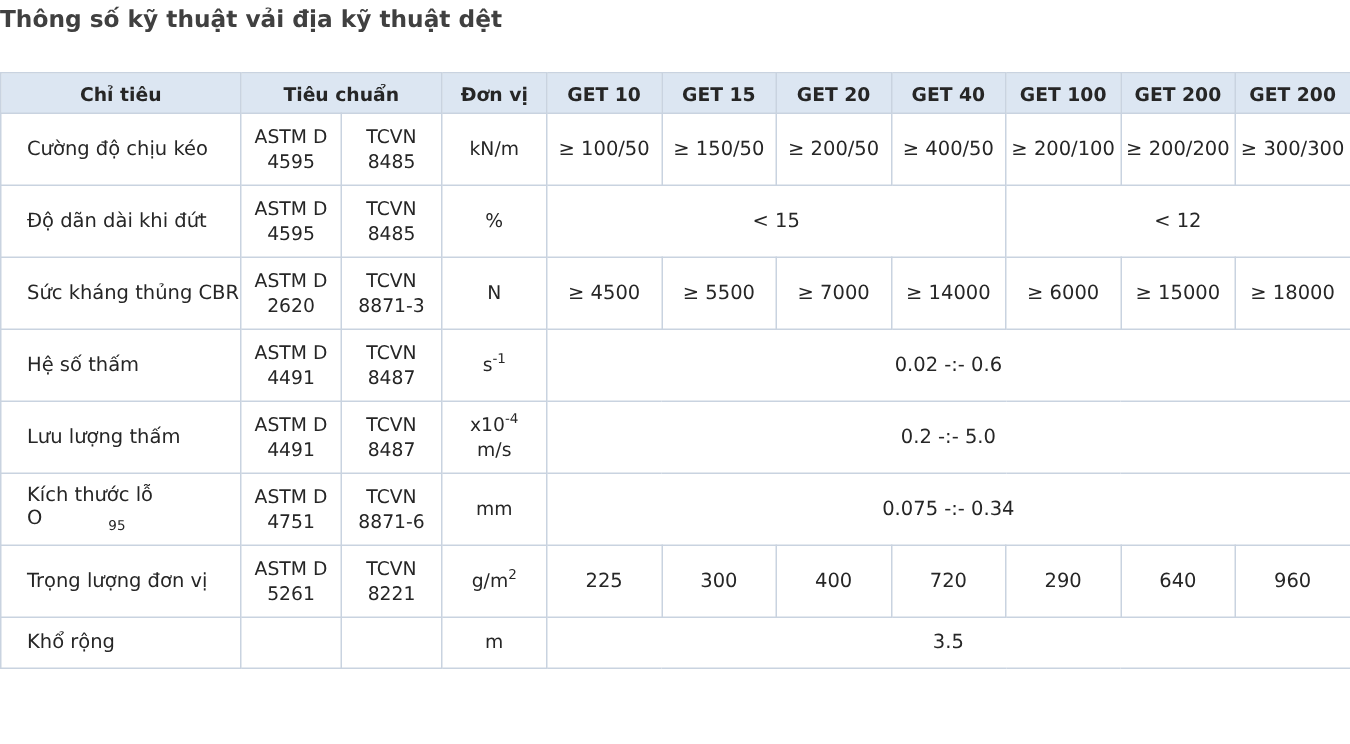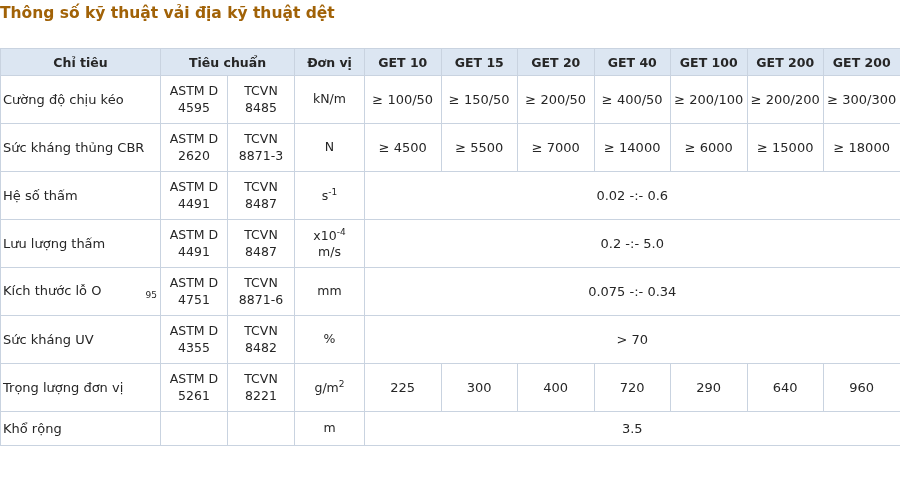--- a/index.html
+++ b/index.html
@@ -13,21 +13,21 @@
     position: relative;
     width: 900px; height: 496px;
     background: #ffffff;
   }
   .title {
     position: absolute;
     left: 0px; top: 4px;
     width: 900px;
     font-size: 15.5px;
     font-weight: bold;
-    color: #a16207;
+    color: #404040;
     letter-spacing: 0px;
   }
   .table-wrap {
     position: absolute;
     left: 0px; top: 48px;
     width: 900px;
   }
   table.spec {
     border-collapse: collapse;
     width: 900px;
@@ -57,21 +57,21 @@
     border-bottom: 1px solid #b9c7da;
   }
   thead th.hdr-indicator { padding-left: 0; }
   thead th.hdr-standard { }
   tbody td {
     height: 48px;
     text-align: center;
   }
   tbody td.indicator {
     text-align: left;
-    padding-left: 2px;
+    padding-left: 17px;
     font-size: 13px;
   }
   tbody td.std {
     font-size: 12.5px;
     line-height: 1.35;
   }
   tbody td.unit {
     font-size: 12.5px;
     line-height: 1.3;
   }
@@ -127,20 +127,28 @@
           <td class="unit">kN/m</td>
           <td class="val">≥ 100/50</td>
           <td class="val">≥ 150/50</td>
           <td class="val">≥ 200/50</td>
           <td class="val">≥ 400/50</td>
           <td class="val">≥ 200/100</td>
           <td class="val">≥ 200/200</td>
           <td class="val">≥ 300/300</td>
         </tr>
 
+        <tr>
+          <td class="indicator">Độ dãn dài khi đứt</td>
+          <td class="std"><span>ASTM D</span><br><span>4595</span></td>
+          <td class="std"><span>TCVN</span><br><span>8485</span></td>
+          <td class="unit">%</td>
+          <td class="val" colspan="4">&lt; 15</td>
+          <td class="val" colspan="3">&lt; 12</td>
+        </tr>
 
         <tr>
           <td class="indicator">Sức kháng thủng CBR</td>
           <td class="std"><span>ASTM D</span><br><span>2620</span></td>
           <td class="std"><span>TCVN</span><br><span>8871-3</span></td>
           <td class="unit">N</td>
           <td class="val">≥ 4500</td>
           <td class="val">≥ 5500</td>
           <td class="val">≥ 7000</td>
           <td class="val">≥ 14000</td>
@@ -166,27 +174,20 @@
         </tr>
 
         <tr>
           <td class="indicator">Kích thước lỗ O<sub>95</sub></td>
           <td class="std"><span>ASTM D</span><br><span>4751</span></td>
           <td class="std"><span>TCVN</span><br><span>8871-6</span></td>
           <td class="unit">mm</td>
           <td class="val" colspan="7">0.075 -:- 0.34</td>
         </tr>
 
-        <tr>
-          <td class="indicator">Sức kháng UV</td>
-          <td class="std"><span>ASTM D</span><br><span>4355</span></td>
-          <td class="std"><span>TCVN</span><br><span>8482</span></td>
-          <td class="unit">%</td>
-          <td class="val" colspan="7">&gt; 70</td>
-        </tr>
 
         <tr>
           <td class="indicator">Trọng lượng đơn vị</td>
           <td class="std"><span>ASTM D</span><br><span>5261</span></td>
           <td class="std"><span>TCVN</span><br><span>8221</span></td>
           <td class="unit">g/m<sup>2</sup></td>
           <td class="val">225</td>
           <td class="val">300</td>
           <td class="val">400</td>
           <td class="val">720</td>

